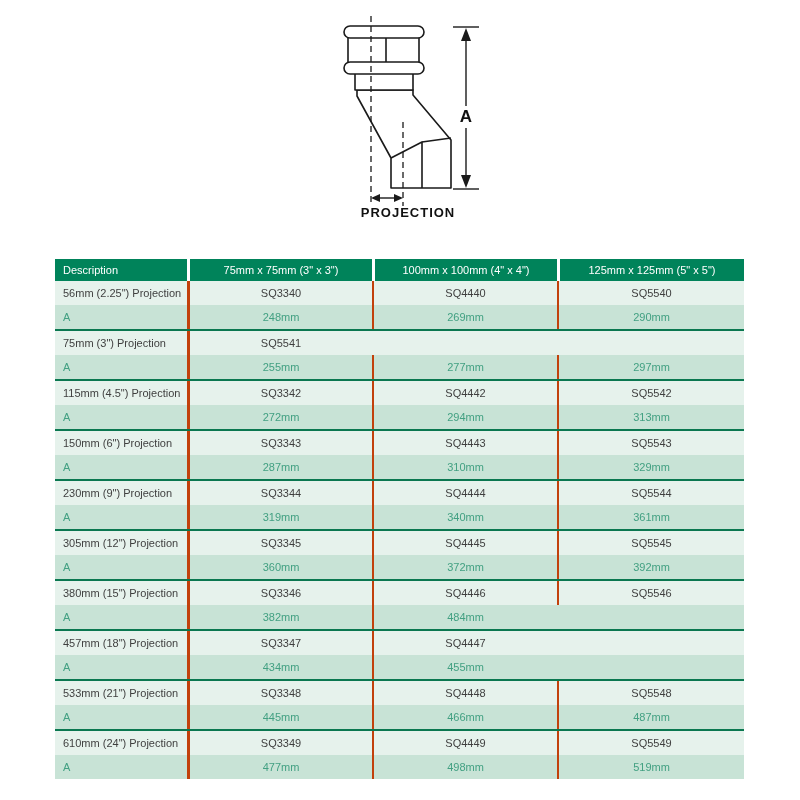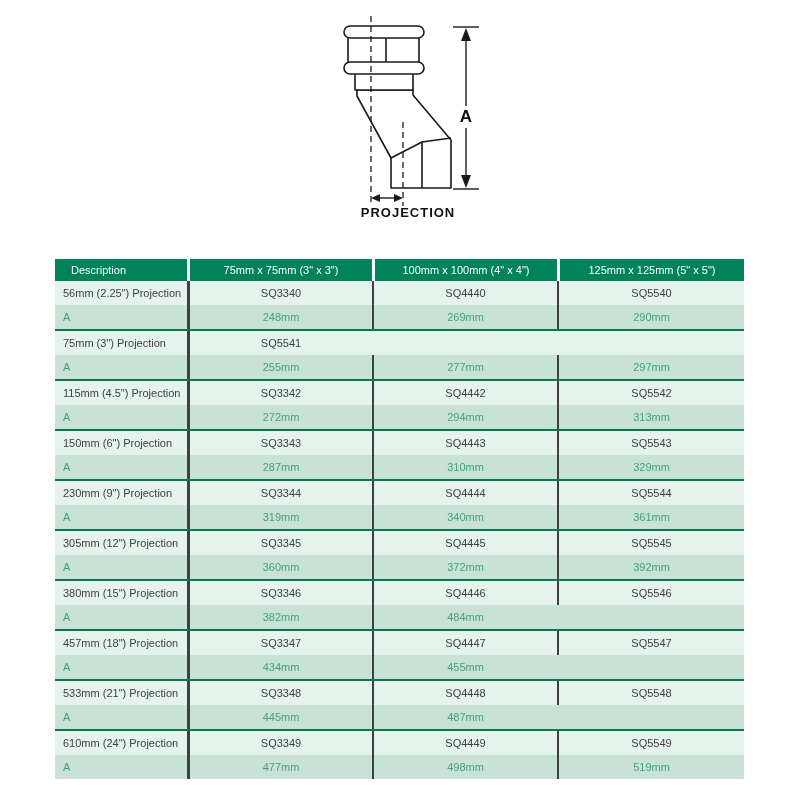--- a/index.html
+++ b/index.html
@@ -17,30 +17,30 @@
     font-weight: bold; font-size: 12px; letter-spacing: .3px; margin-top: 28px;
   }
 
   
   .thead {
     position: absolute; left: 55px; top: 259px; width: 689px; height: 22px;
     display: grid; grid-template-columns: 132px 185px 185px 187px;
     background: #00835a; color: #fff; font-size: 11px;
   }
   .thead .cell { display: flex; align-items: center; justify-content: center; }
-  .thead .cell.desc { justify-content: flex-start; padding-left: 16px; }
+  .thead .cell.desc { justify-content: flex-start; padding-left: 8px; }
   .thead .cell + .cell { border-left: 3px solid #ffffff; }
 
   
   .tbody { position: absolute; left: 55px; top: 281px; width: 689px; }
   .pair + .pair { border-top: 2px solid #0a7750; }
   .row { display: grid; grid-template-columns: 132px 185px 185px 187px; height: 24px; }
   .row .cell { display: flex; align-items: center; justify-content: center; font-size: 11px; }
   .row .cell:first-child { justify-content: flex-start; padding-left: 8px; }
-  .row .cell + .cell { border-left: 2px solid #404040; }
+  .row .cell + .cell { border-left: 2px solid #c2410c; }
   .row .cell:nth-child(2) { border-left-width: 3px; }
   .product-row { background: #e6f2ec; color: #3f3f3f; }
   .a-row { background: #c8e3d6; color: #42a082; }
 </style>
 </head>
 <body>
 
 <div class="page">
 
   <svg class="diagram" viewBox="0 0 250 220" xmlns="http://www.w3.org/2000/svg">
@@ -190,38 +190,38 @@
           <div class="cell">A</div>
           <div class="cell">382mm</div>
           <div class="cell">484mm</div>
         </div>
       </div>
       <div class="pair">
         <div class="row product-row">
           <div class="cell">457mm (18") Projection</div>
           <div class="cell">SQ3347</div>
           <div class="cell">SQ4447</div>
-          <div class="cell">SQ5547</div>
         </div>
         <div class="row a-row">
           <div class="cell">A</div>
           <div class="cell">434mm</div>
           <div class="cell">455mm</div>
         </div>
       </div>
       <div class="pair">
         <div class="row product-row">
           <div class="cell">533mm (21") Projection</div>
           <div class="cell">SQ3348</div>
           <div class="cell">SQ4448</div>
           <div class="cell">SQ5548</div>
         </div>
         <div class="row a-row">
           <div class="cell">A</div>
           <div class="cell">445mm</div>
+          <div class="cell">466mm</div>
           <div class="cell">487mm</div>
         </div>
       </div>
       <div class="pair">
         <div class="row product-row">
           <div class="cell">610mm (24") Projection</div>
           <div class="cell">SQ3349</div>
           <div class="cell">SQ4449</div>
           <div class="cell">SQ5549</div>
         </div>

